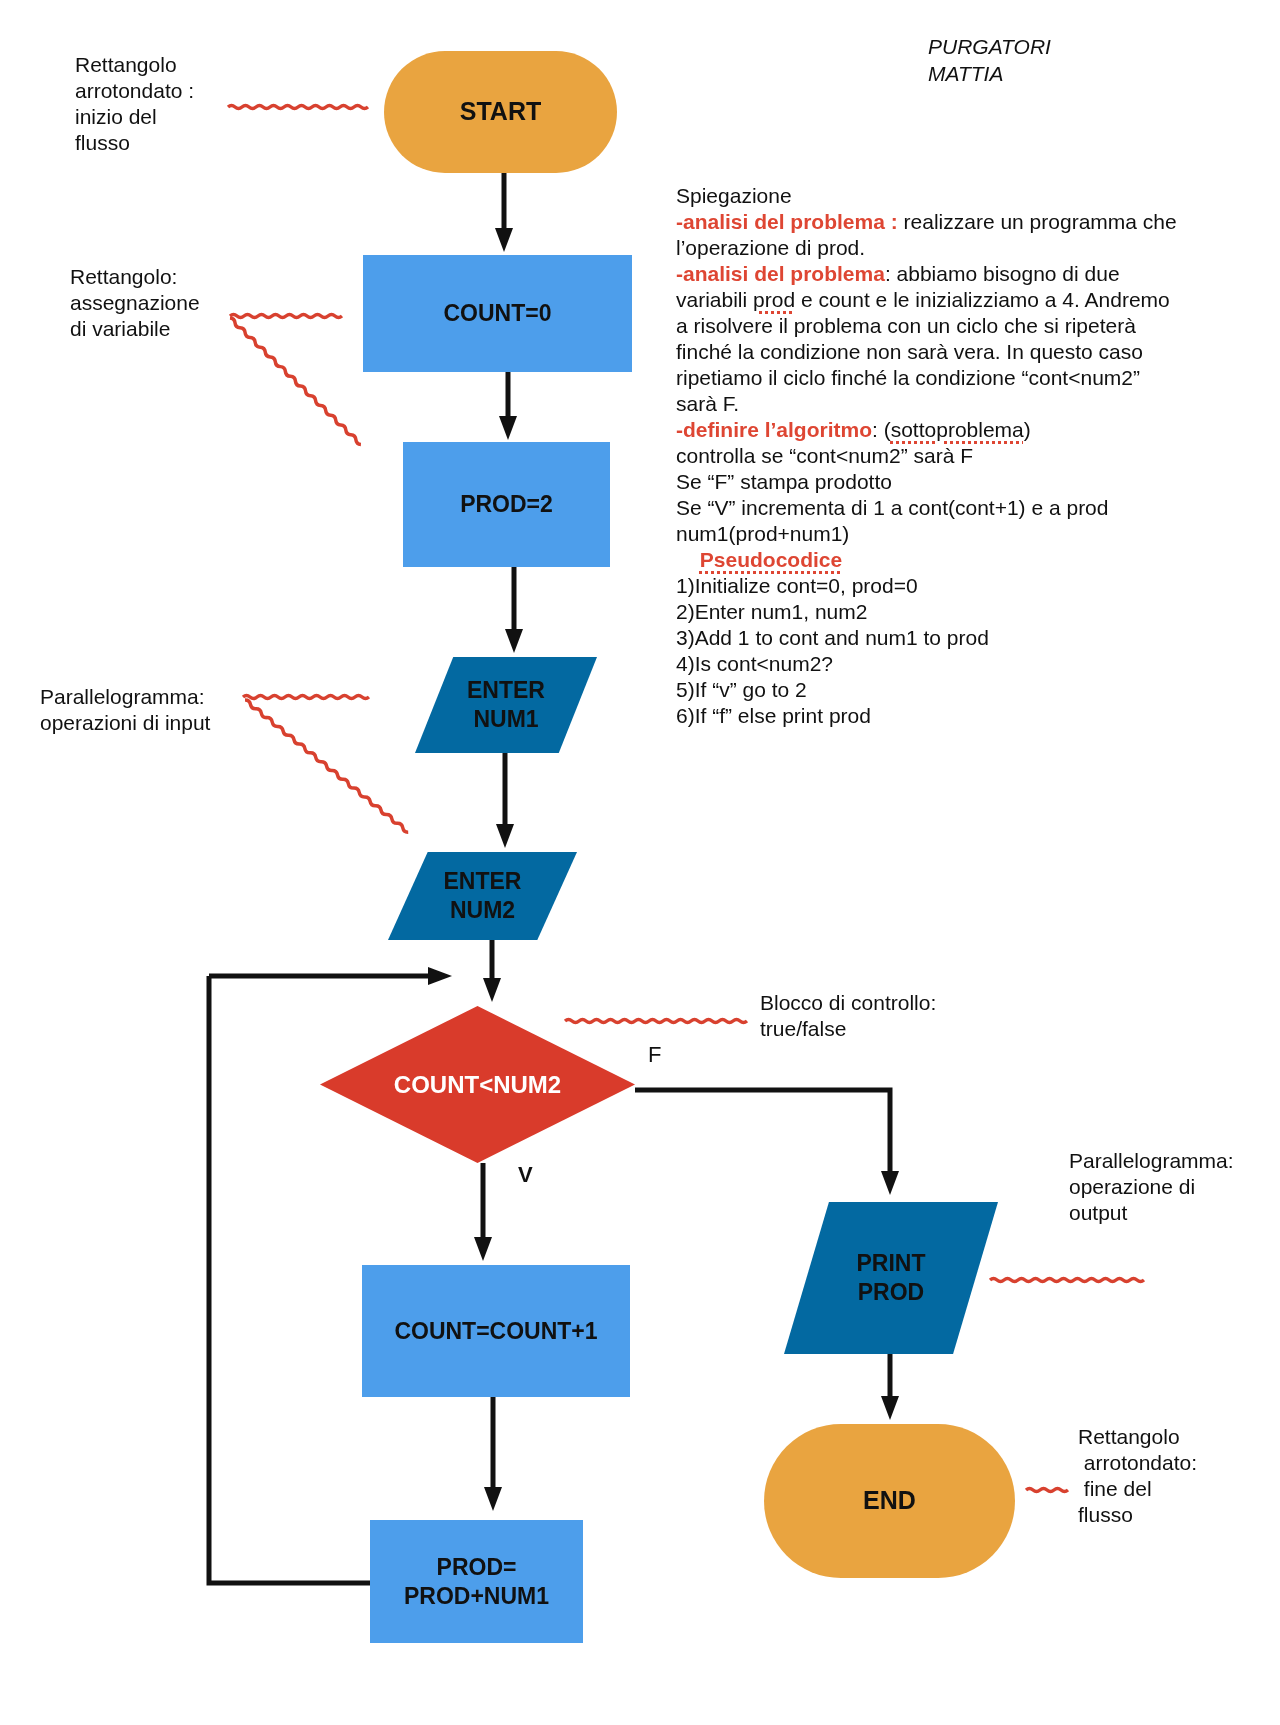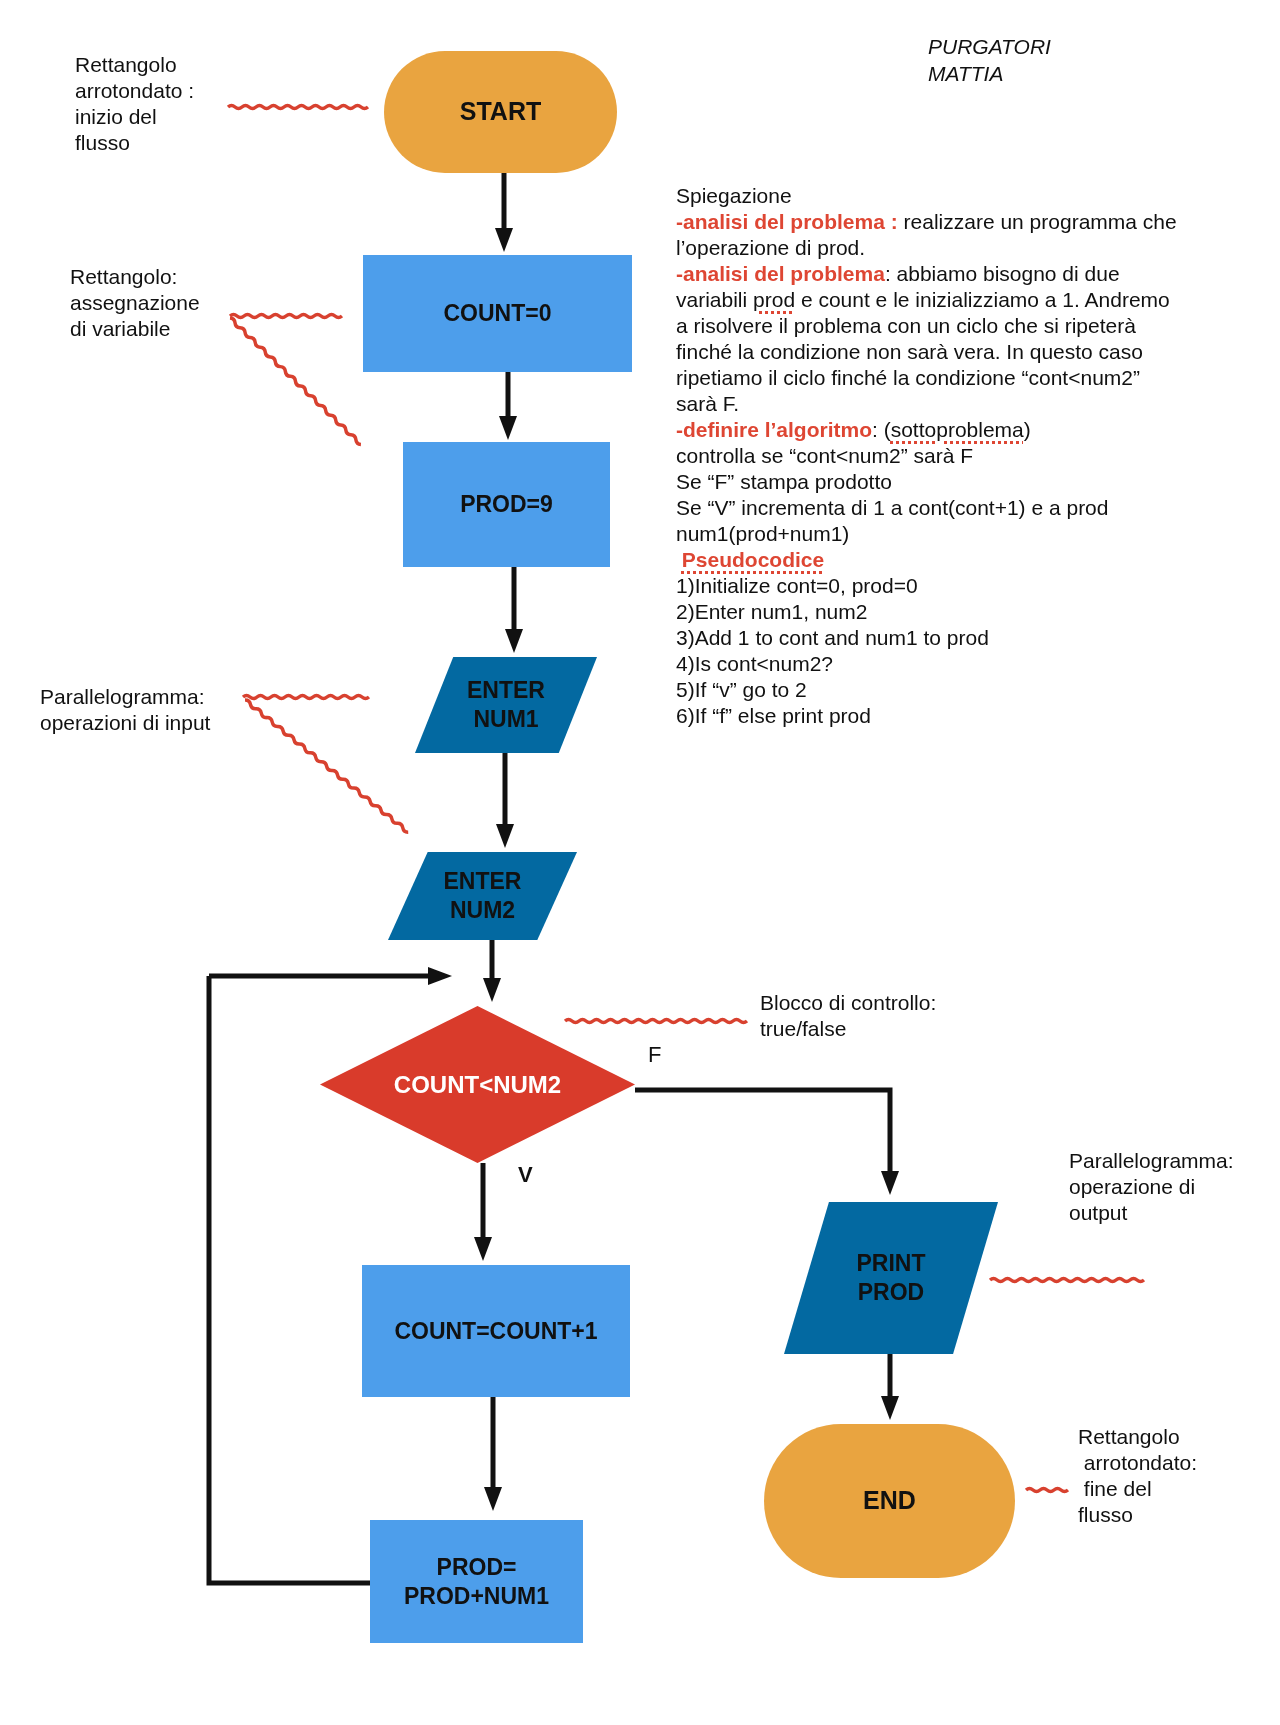--- a/index.html
+++ b/index.html
@@ -42,21 +42,21 @@
   #lbl-v{left:518px;top:1162px;font-weight:700;}
 
   
   #explanation{position:absolute;left:676px;top:183px;width:510px;font-size:21px;line-height:26px;color:#111;}
   #explanation .exp-line{white-space:pre;}
   .s-n{color:#111;}
   .s-rb{color:#DE4633;font-weight:700;}
   .s-du{color:#111;text-decoration:underline;text-decoration-style:dotted;
         text-decoration-color:#DE4633;text-decoration-thickness:3px;text-underline-offset:4px;}
   .s-rbu{color:#DE4633;font-weight:700;text-decoration:underline;text-decoration-style:dotted;
-        text-decoration-color:#DE4633;text-decoration-thickness:3px;text-underline-offset:4px;}
+        text-decoration-color:#DE4633;text-decoration-thickness:3px;text-underline-offset:4px;margin-left:18px;}
 
   
   #wires{position:absolute;left:0;top:0;pointer-events:none;}
   .flow{stroke:#111;stroke-width:5;fill:none;}
   .sq{stroke:#D8412F;stroke-width:3.5;fill:none;}
 </style>
 </head>
 <body>
 
 <div id="canvas">
@@ -113,21 +113,21 @@
 
   <div class="node stadium" id="n-start">
     <span>START</span>
   </div>
 
   <div class="node rect" id="n-count0">
     <span>COUNT=0</span>
   </div>
 
   <div class="node rect" id="n-prod0">
-    <span>PROD=9</span>
+    <span>PROD=2</span>
   </div>
 
   <div class="node para" id="n-num1">
     <span>ENTER</span>
     <span>NUM1</span>
   </div>
 
   <div class="node para" id="n-num2">
     <span>ENTER</span>
     <span>NUM2</span>
@@ -192,21 +192,21 @@
     <div> arrotondato:</div>
     <div> fine del</div>
     <div>flusso</div>
   </div>
 
   <div id="explanation">
       <div class="exp-line"><span class="s-n">Spiegazione</span></div>
       <div class="exp-line"><span class="s-rb">-analisi del problema : </span><span class="s-n">realizzare un programma che</span></div>
       <div class="exp-line"><span class="s-n">l’operazione di prod.</span></div>
       <div class="exp-line"><span class="s-rb">-analisi del problema</span><span class="s-n">: abbiamo bisogno di due</span></div>
-      <div class="exp-line"><span class="s-n">variabili </span><span class="s-du">prod</span><span class="s-n"> e count e le inizializziamo a 1. Andremo</span></div>
+      <div class="exp-line"><span class="s-n">variabili </span><span class="s-du">prod</span><span class="s-n"> e count e le inizializziamo a 4. Andremo</span></div>
       <div class="exp-line"><span class="s-n">a risolvere il problema con un ciclo che si ripeterà</span></div>
       <div class="exp-line"><span class="s-n">finché la condizione non sarà vera. In questo caso</span></div>
       <div class="exp-line"><span class="s-n">ripetiamo il ciclo finché la condizione “cont&lt;num2”</span></div>
       <div class="exp-line"><span class="s-n">sarà F.</span></div>
       <div class="exp-line"><span class="s-rb">-definire l’algoritmo</span><span class="s-n">: (</span><span class="s-du">sottoproblema</span><span class="s-n">)</span></div>
       <div class="exp-line"><span class="s-n">controlla se “cont&lt;num2” sarà F</span></div>
       <div class="exp-line"><span class="s-n">Se “F” stampa prodotto</span></div>
       <div class="exp-line"><span class="s-n">Se “V” incrementa di 1 a cont(cont+1) e a prod</span></div>
       <div class="exp-line"><span class="s-n">num1(prod+num1)</span></div>
       <div class="exp-line"><span class="s-n"> </span><span class="s-rbu">Pseudocodice</span></div>

